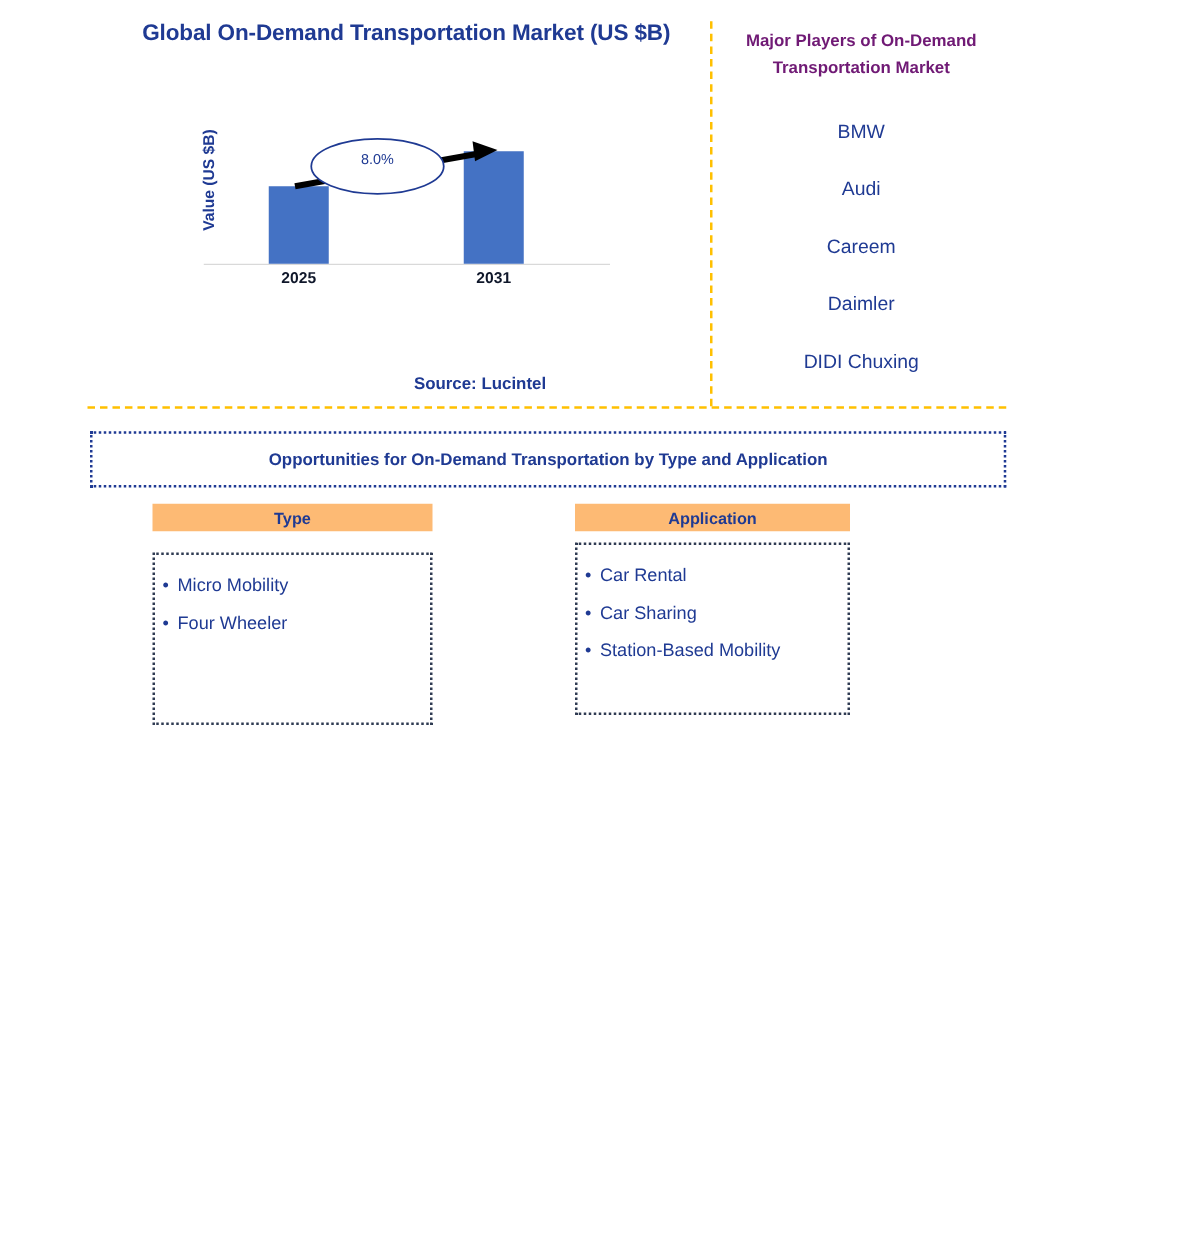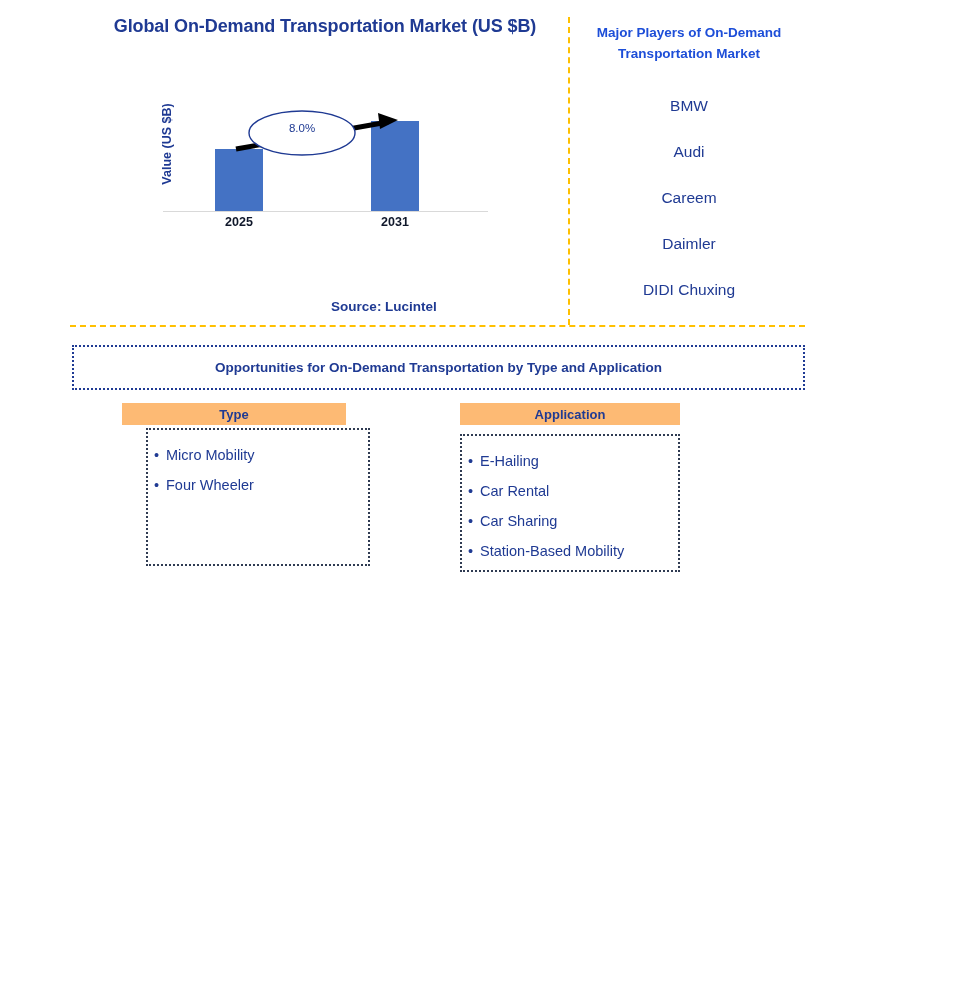--- a/index.html
+++ b/index.html
@@ -131,21 +131,21 @@
 
   
   #players-title {
     position: absolute;
     left: 578px;
     top: 22px;
     width: 222px;
     text-align: center;
     font-size: 13.5px;
     font-weight: bold;
-    color: #1d4ed8;
+    color: #701a75;
     line-height: 21px;
   }
   #players-list {
     position: absolute;
     left: 578px;
     top: 92px;
     width: 222px;
   }
   .player-item {
     text-align: center;
@@ -189,21 +189,21 @@
   #header-type { left: 122px; top: 403px; width: 224px; }
   #header-application { left: 460px; top: 403px; width: 220px; }
 
   .segment-box {
     position: absolute;
     border: 2px dotted #2F3B52;
     box-sizing: border-box;
     padding: 10px 0 0 6px;
     background: #ffffff;
   }
-  #box-type { left: 122px; top: 428px; width: 224px; height: 138px; margin-left: 24px; }
+  #box-type { left: 122px; top: 442px; width: 224px; height: 138px; }
   #box-application { left: 460px; top: 434px; width: 220px; height: 138px; }
 
   .segment-item {
     font-size: 14.5px;
     color: #1F3A93;
     line-height: 30px;
     white-space: nowrap;
   }
   .segment-item .bullet {
     display: inline-block;
@@ -263,23 +263,20 @@
       <span class="bullet">•</span><span>Micro Mobility</span>
     </div>
     <div class="segment-item">
       <span class="bullet">•</span><span>Four Wheeler</span>
     </div>
   </div>
 
   <div class="segment-header" id="header-application">Application</div>
   <div class="segment-box" id="box-application">
     <div class="segment-item">
-      <span class="bullet">•</span><span>E-Hailing</span>
-    </div>
-    <div class="segment-item">
       <span class="bullet">•</span><span>Car Rental</span>
     </div>
     <div class="segment-item">
       <span class="bullet">•</span><span>Car Sharing</span>
     </div>
     <div class="segment-item">
       <span class="bullet">•</span><span>Station-Based Mobility</span>
     </div>
   </div>
 

